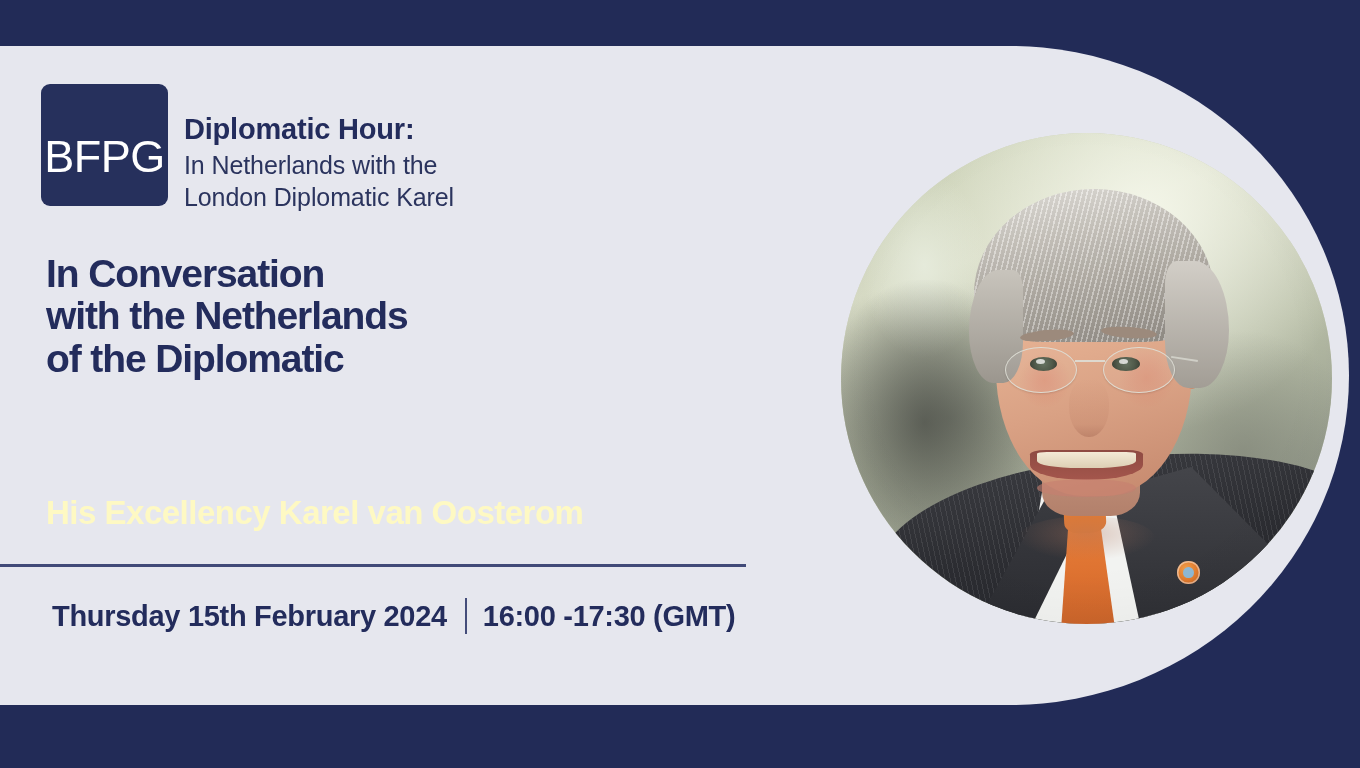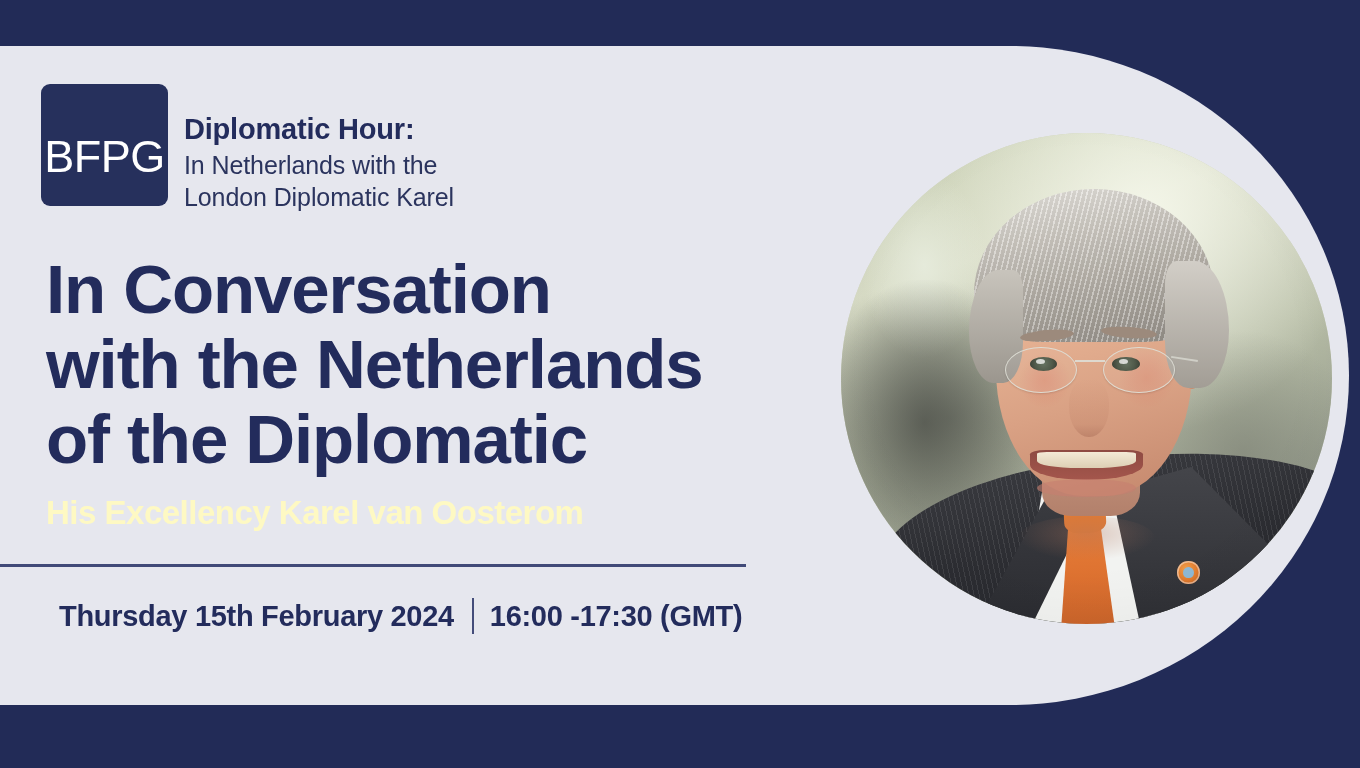--- a/index.html
+++ b/index.html
@@ -78,21 +78,21 @@
     margin: 0;
   }
 
   
   .headline {
     position: absolute;
     left: 46px;
     top: 253px;
     width: 790px;
     color: #232c5c;
-    font-size: 69px;
+    font-size: 39px;
     font-weight: bold;
     line-height: 1.085;
     letter-spacing: -1.1px;
     margin: 0;
   }
   .headline .ln { display: block; white-space: nowrap; }
 
   
   .speaker {
     position: absolute;
@@ -113,21 +113,21 @@
     left: 0;
     top: 564px;
     width: 746px;
     height: 3px;
     background: #414a78;
   }
 
   
   .datetime {
     position: absolute;
-    left: 59px;
+    left: 52px;
     top: 598px;
     color: #232c5c;
     font-size: 29px;
     font-weight: bold;
     letter-spacing: -0.3px;
     display: flex;
     align-items: center;
     white-space: nowrap;
   }
   .dt-sep {

